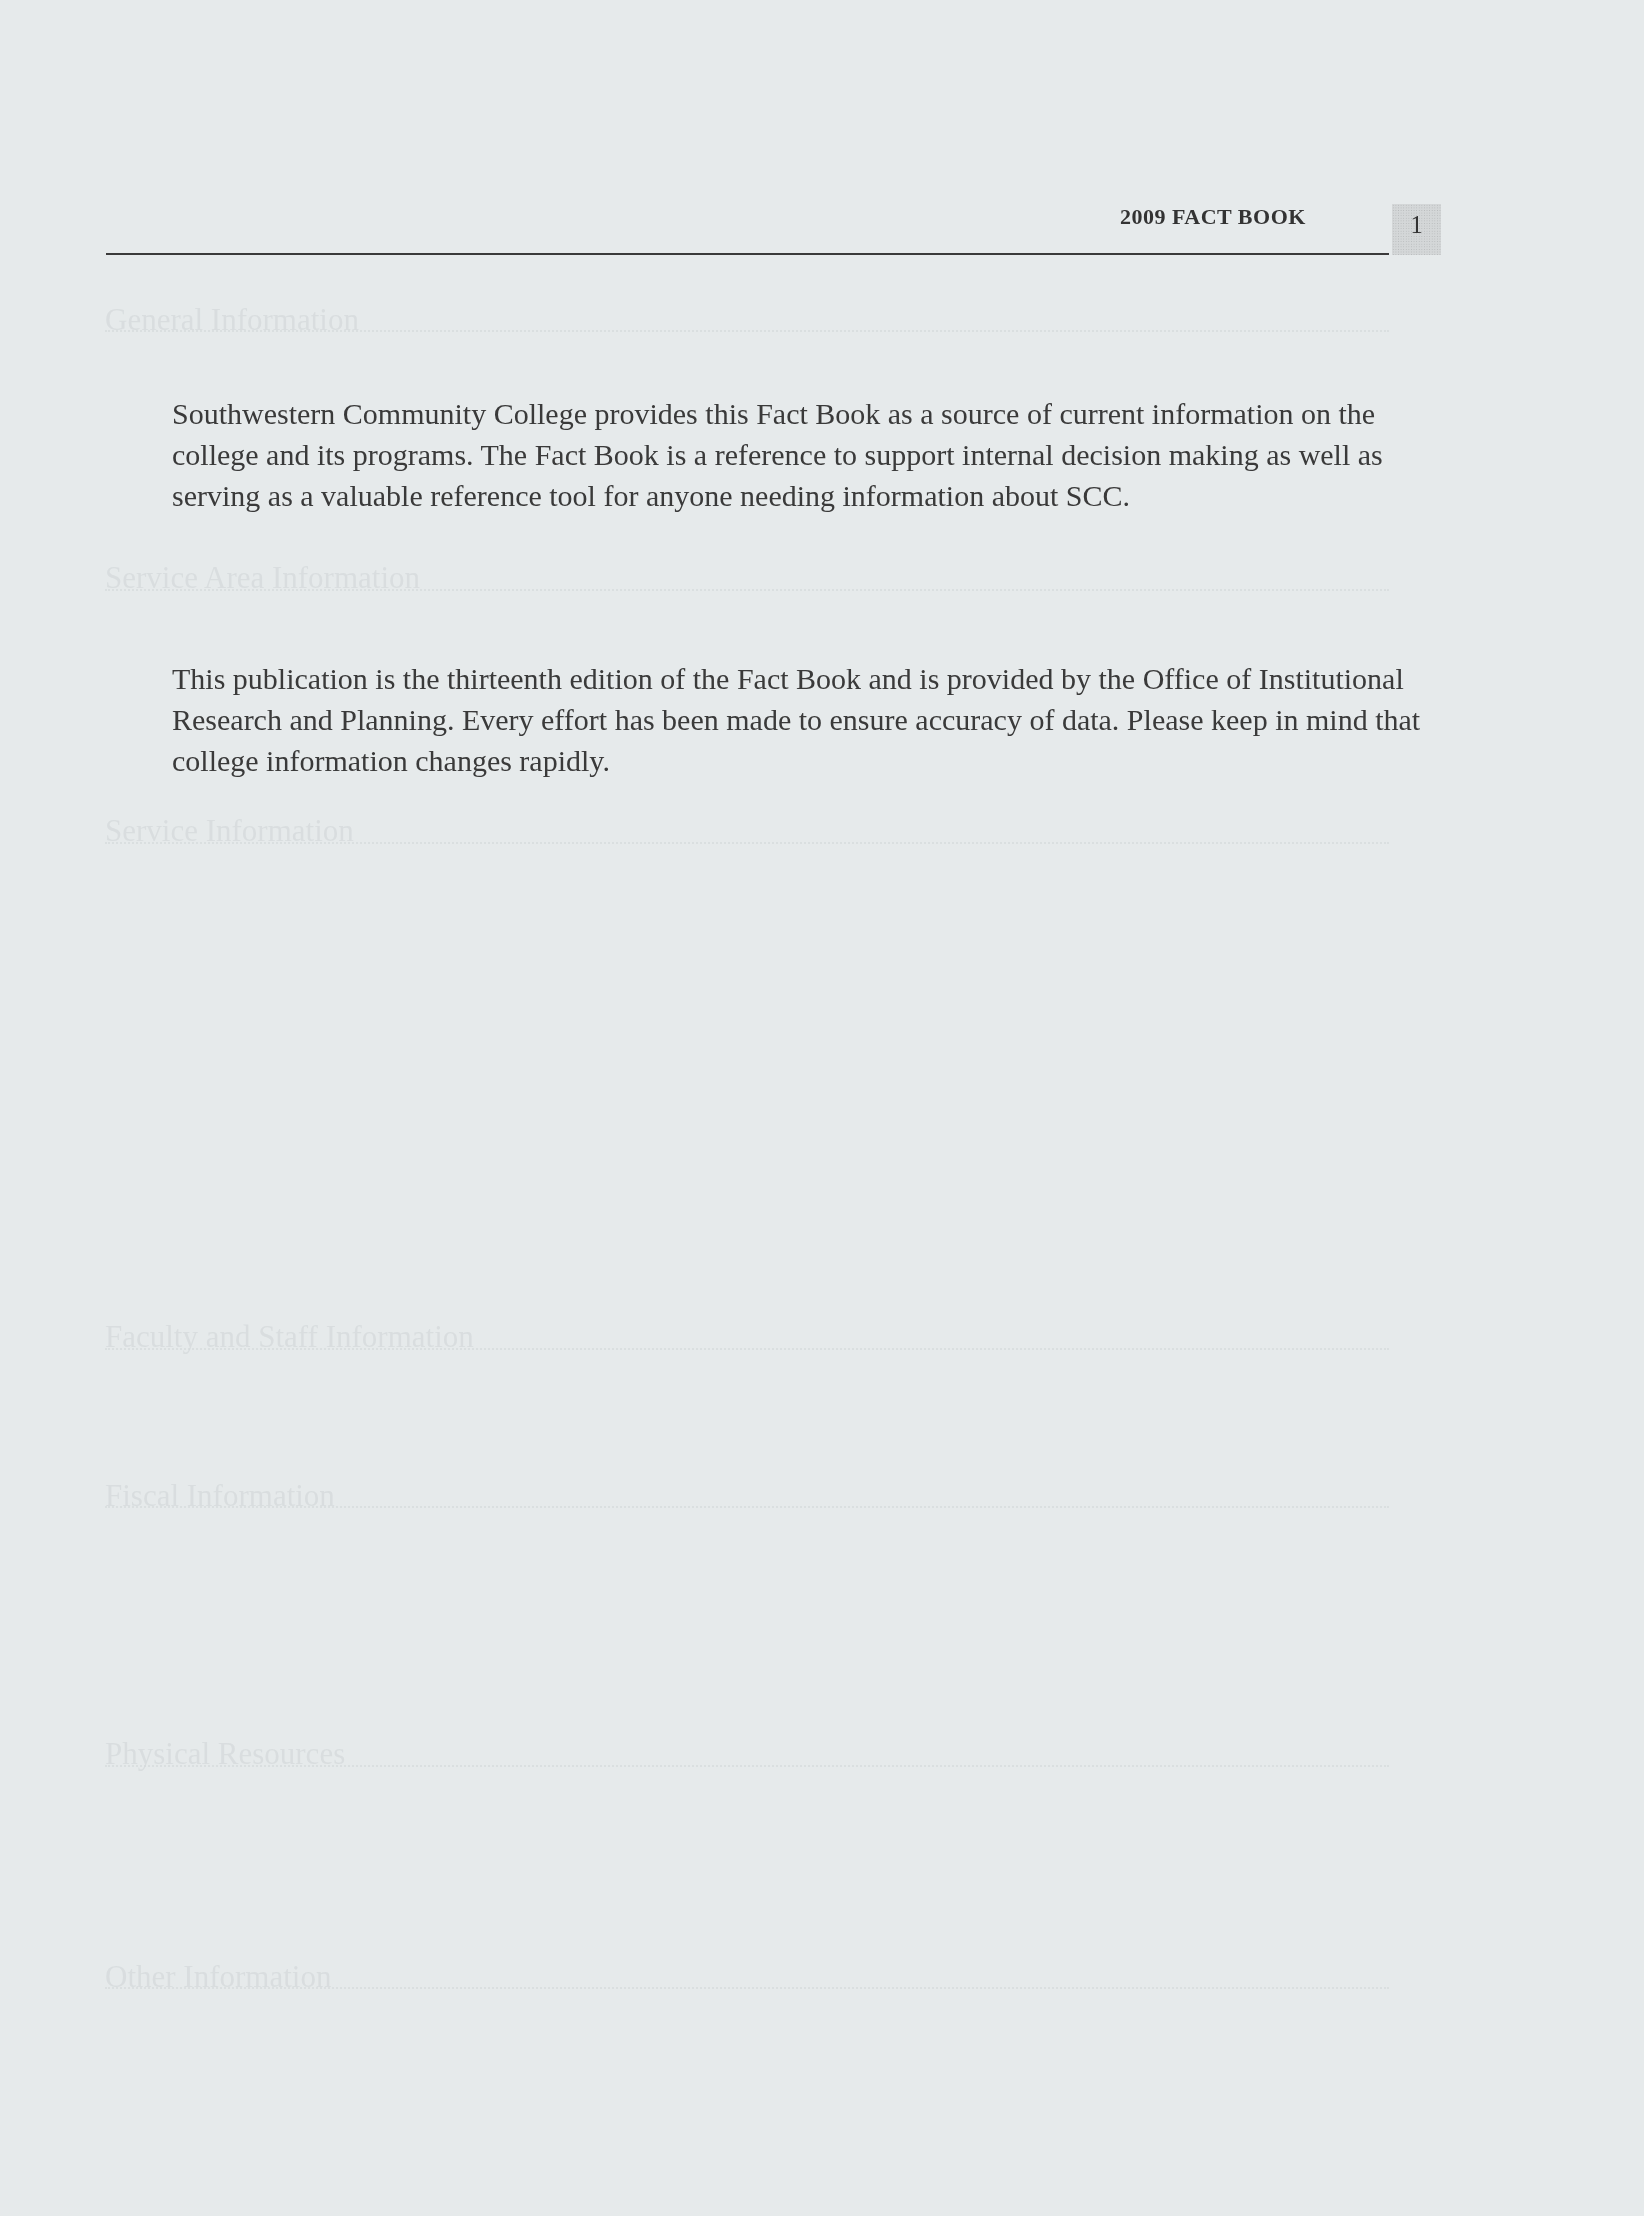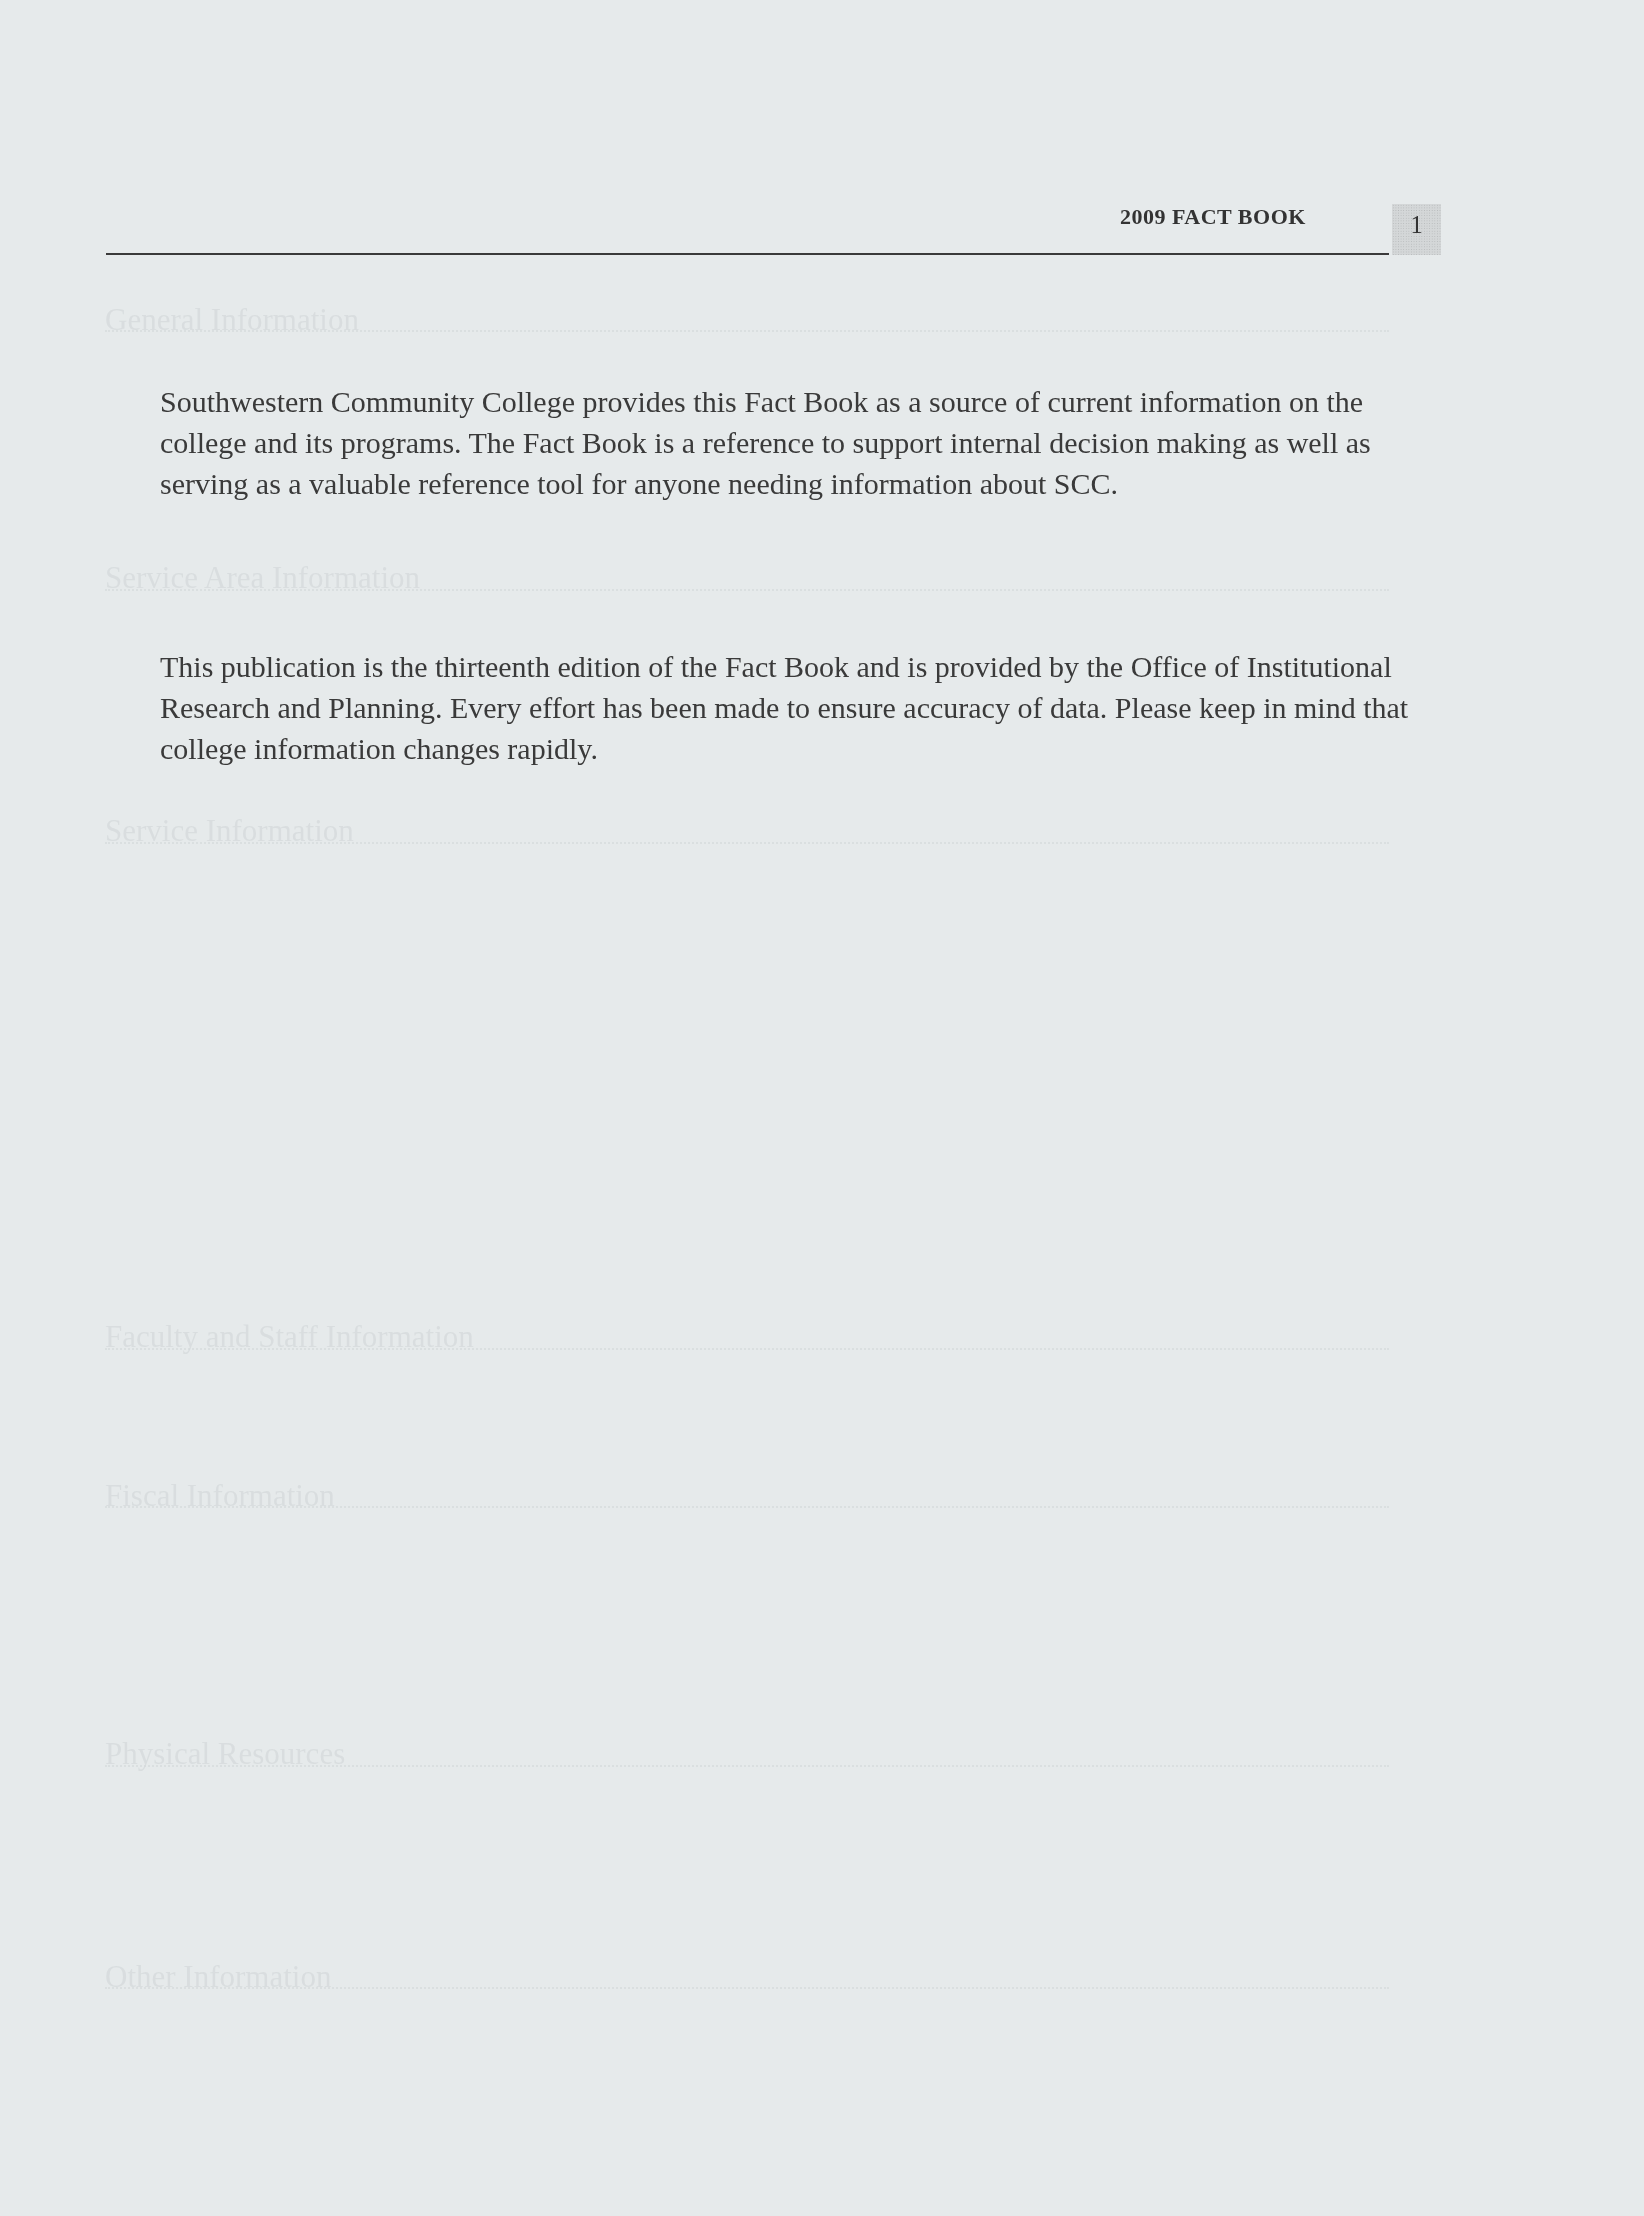--- a/index.html
+++ b/index.html
@@ -31,21 +31,21 @@
     background-size: 2.6px 2.6px;
     display: flex; align-items: flex-start; justify-content: center;
     padding-top: 7.2px; box-sizing: border-box;
     font-size: 24.5px; color: #333;
   }
 
   
   .para {
     position: absolute; left: 160px; width: 1258px;
     font-size: 30px; line-height: 41px; color: #3a3a3a;
-    margin: 0;
+    margin: 12px;
   }
   .p1 { top: 381px; }
   .p2 { top: 646px; }
   .p3 { top: 830px; }
 
   
   .ghost {
     position: absolute; color: #cfd4d6; opacity: 0.55;
     font-family: "Liberation Serif", serif;
     pointer-events: none;

